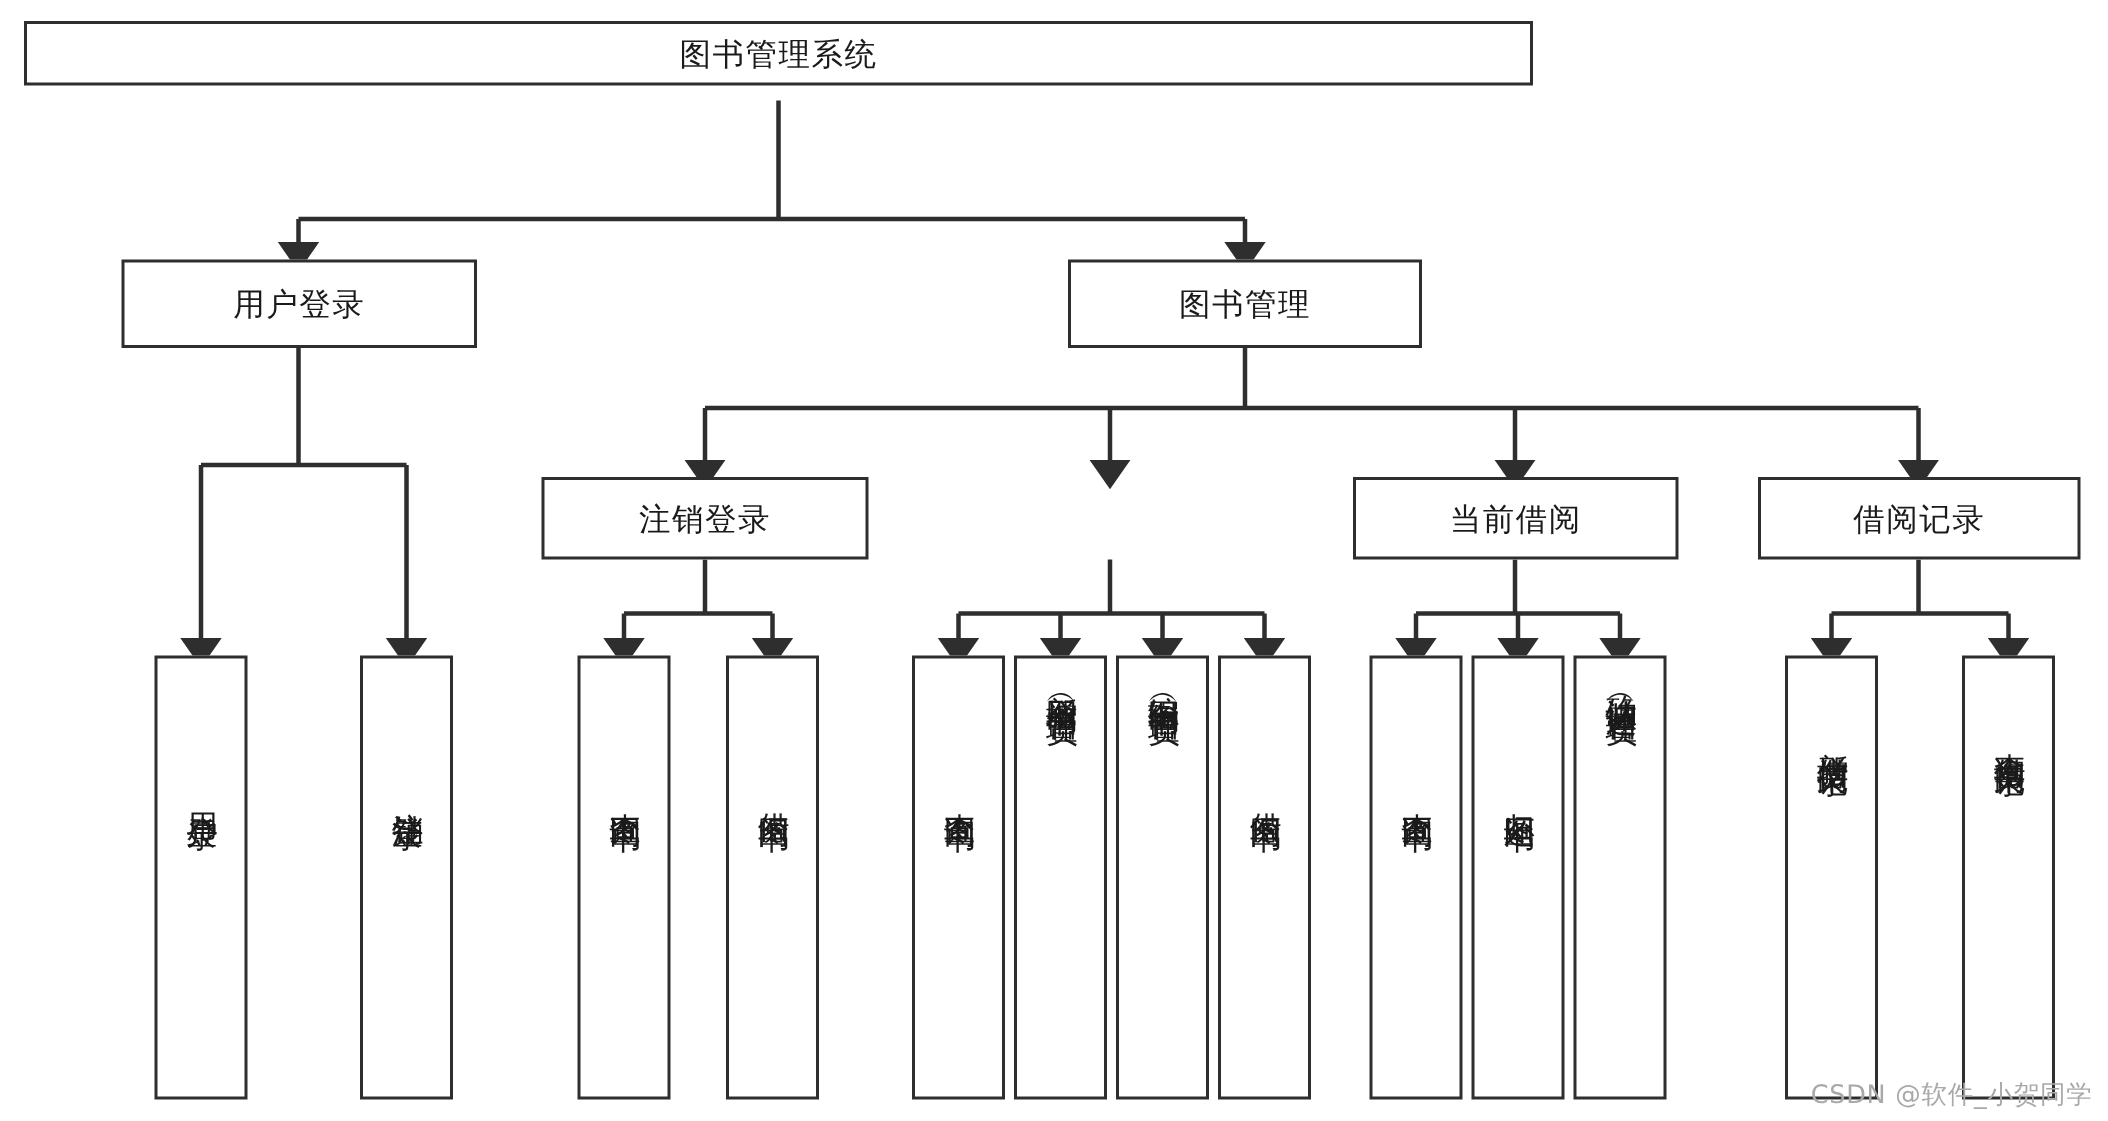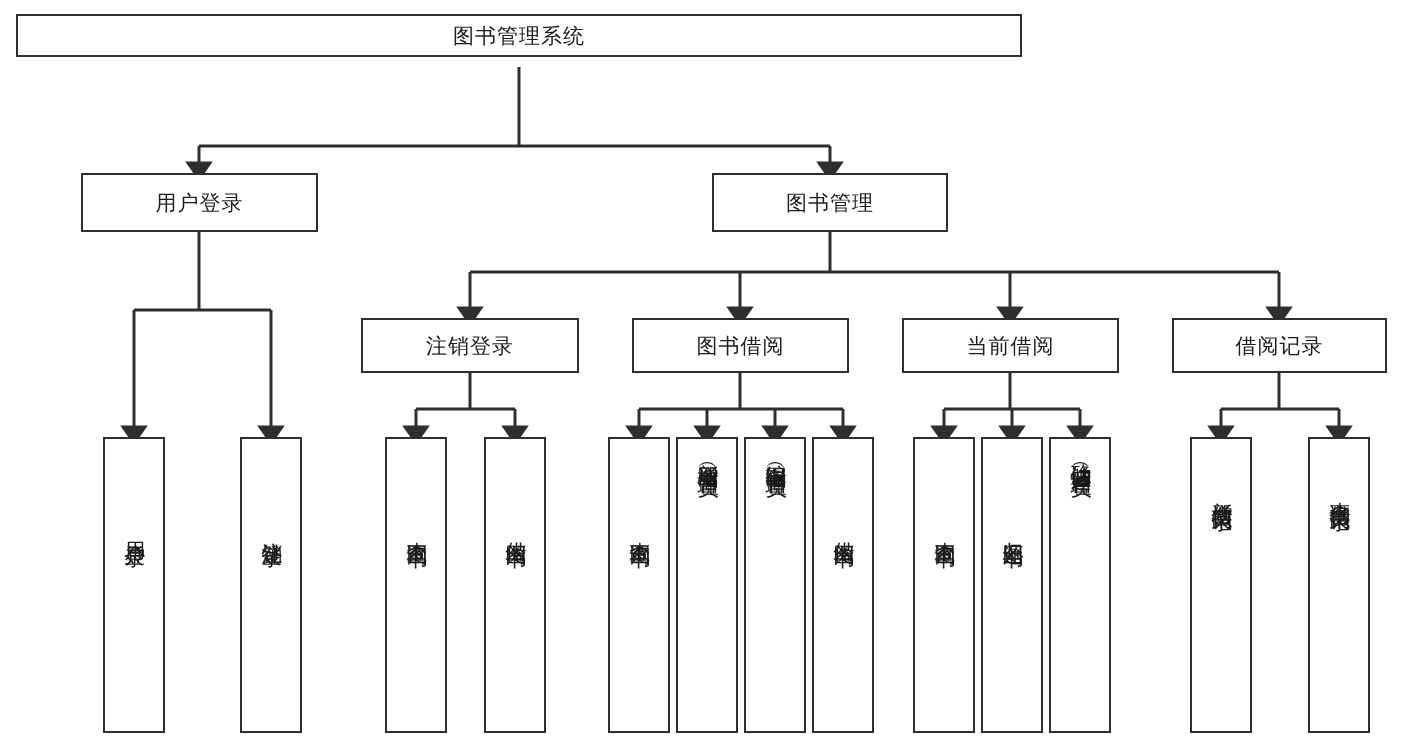--- a/index.html
+++ b/index.html
@@ -125,23 +125,20 @@
   <div class="node horiz" style="left:81px; top:173px; width:237px; height:59px;">
     <span>用户登录</span>
   </div>
   <div class="node horiz" style="left:712px; top:173px; width:236px; height:59px;">
     <span>图书管理</span>
   </div>
 
   <div class="node horiz" style="left:361px; top:318px; width:218px; height:55px;">
     <span>注销登录</span>
   </div>
-  <div class="node horiz" style="left:632px; top:318px; width:217px; height:55px;">
-    <span>图书借阅</span>
-  </div>
   <div class="node horiz" style="left:902px; top:318px; width:217px; height:55px;">
     <span>当前借阅</span>
   </div>
   <div class="node horiz" style="left:1172px; top:318px; width:215px; height:55px;align-items:center;">
     <span>借阅记录</span>
   </div>
 
   <div class="node vert" style="left:103px; top:437px; width:62px; height:296px; padding-top:86px;">
     <span class="vlabel">用户登录</span>
   </div>
@@ -179,14 +176,15 @@
     <span class="vlabel">确认归还（管理员）</span>
   </div>
 
   <div class="node vert" style="left:1190px; top:437px; width:62px; height:296px; padding-top:46px;">
     <span class="vlabel">新增借阅记录</span>
   </div>
   <div class="node vert" style="left:1308px; top:437px; width:62px; height:296px; padding-top:46px;">
     <span class="vlabel">查询借阅记录</span>
   </div>
 
+  <div class="watermark">CSDN @软件_小贺同学</div>
 
 </div>
 
 </body></html>

